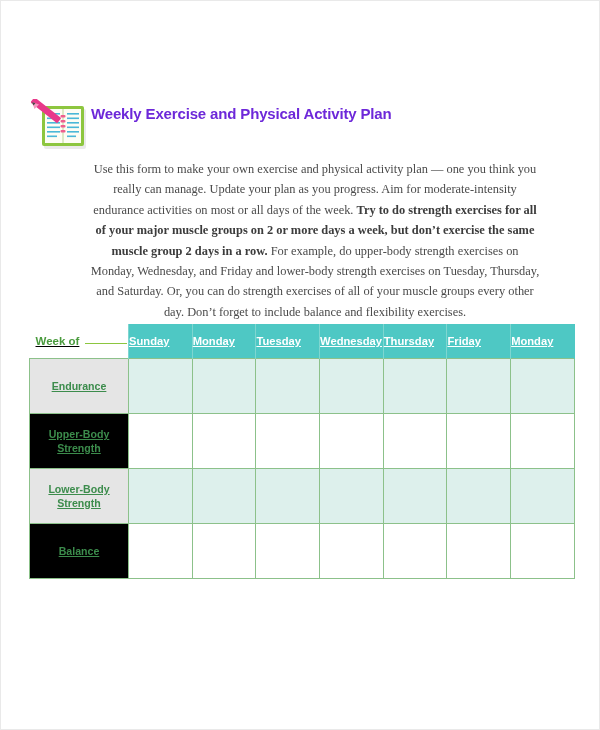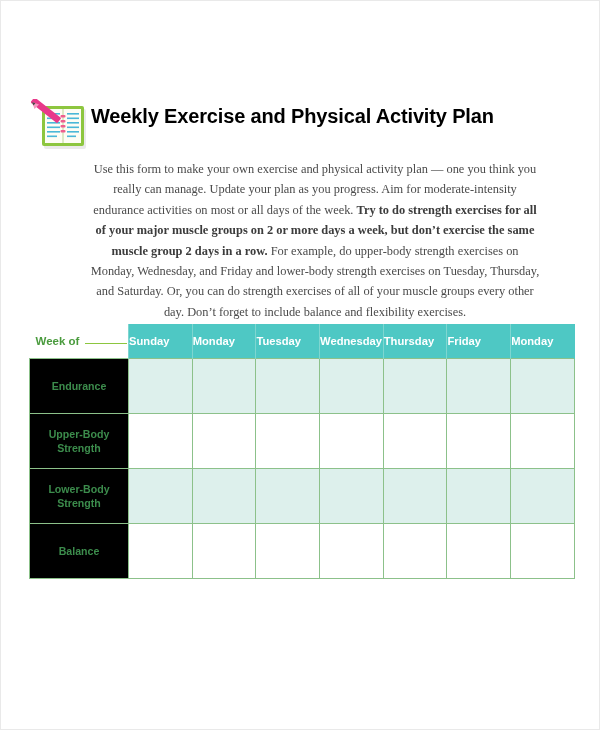--- a/index.html
+++ b/index.html
@@ -38,23 +38,23 @@
     position: absolute;
     left: 0px;
     top: 2px;
     width: 58px;
     height: 52px;
   }
   #doc-title {
     position: absolute;
     left: 60px;
     top: 8px;
-    font-size: 20px;
-    font-weight: bold;
-    color: #000000;
+    font-size: 15px;
+    font-weight: bold;
+    color: #6d28d9;
     letter-spacing: -0.15px;
     white-space: nowrap;
     font-family: "Liberation Sans", sans-serif;
   }
 
   
   #intro-paragraph {
     position: absolute;
     left: 88px;
     top: 158px;
@@ -78,20 +78,21 @@
     width: 545px;
     border-collapse: collapse;
     table-layout: fixed;
   }
   #plan-table col.c-label { width: 99px; }
   #plan-table col.c-day   { width: 63.7px; }
 
   #plan-table th, #plan-table td {
     padding: 0;
     margin: 0;
+    text-decoration: underline;
   }
 
   
   .hdr-weekof {
     background: #ffffff;
     border: none;
     height: 34px;
     vertical-align: middle;
     text-align: left;
     padding-left: 6px !important;
@@ -138,21 +139,21 @@
     color: #3c8c4c;
     line-height: 14px;
     border: 1px solid #8cc18a;
     font-family: "Liberation Sans", sans-serif;
   }
   .cell-day {
     height: 54px;
     border: 1px solid #8cc18a;
   }
 
-  tr.tint .row-label { background: #000000; }
+  tr.tint .row-label { background: #e5e5e5; }
   tr.tint .cell-day  { background: #ddf0ec; }
   tr.plain .row-label { background: #000000; }
   tr.plain .cell-day  { background: #ffffff; }
 </style>
 </head>
 <body>
 
 <div id="page">
 
   <div id="header-block">

